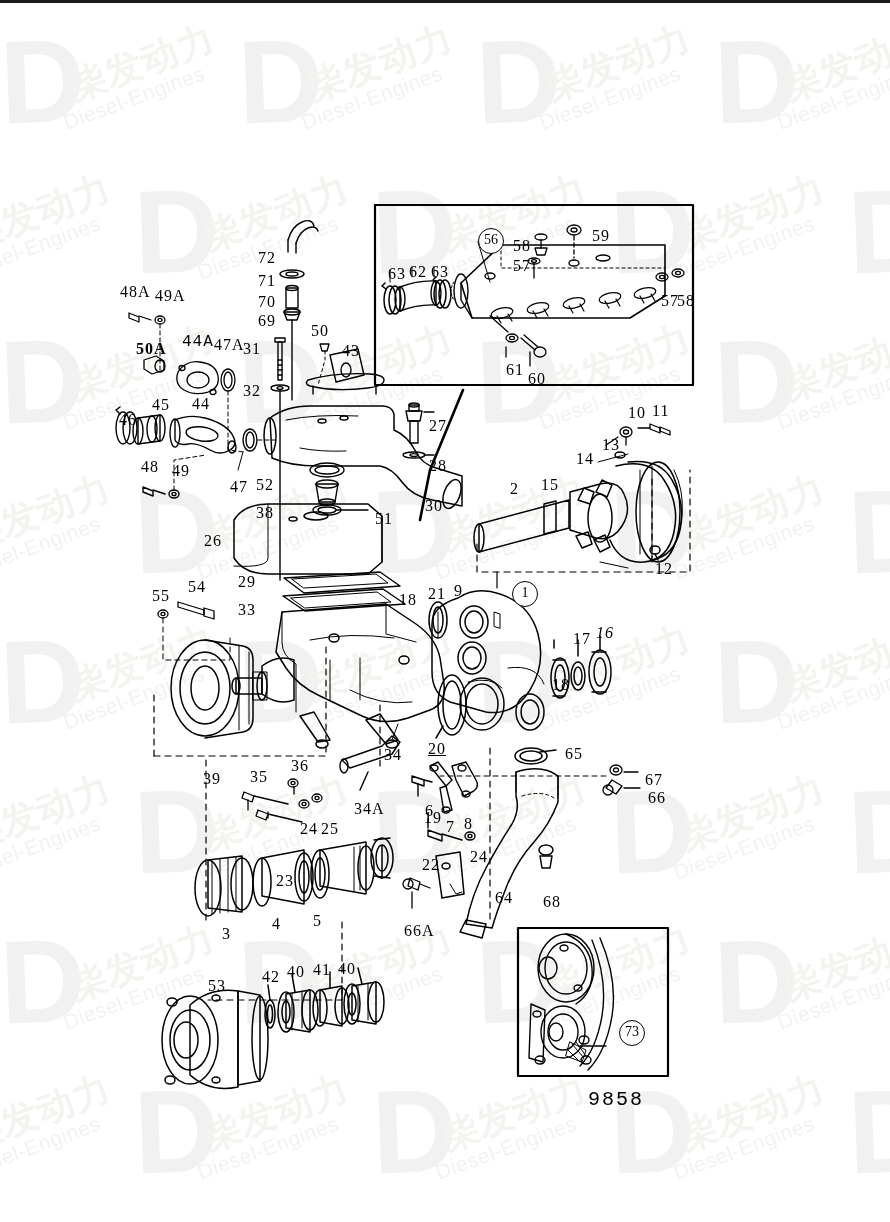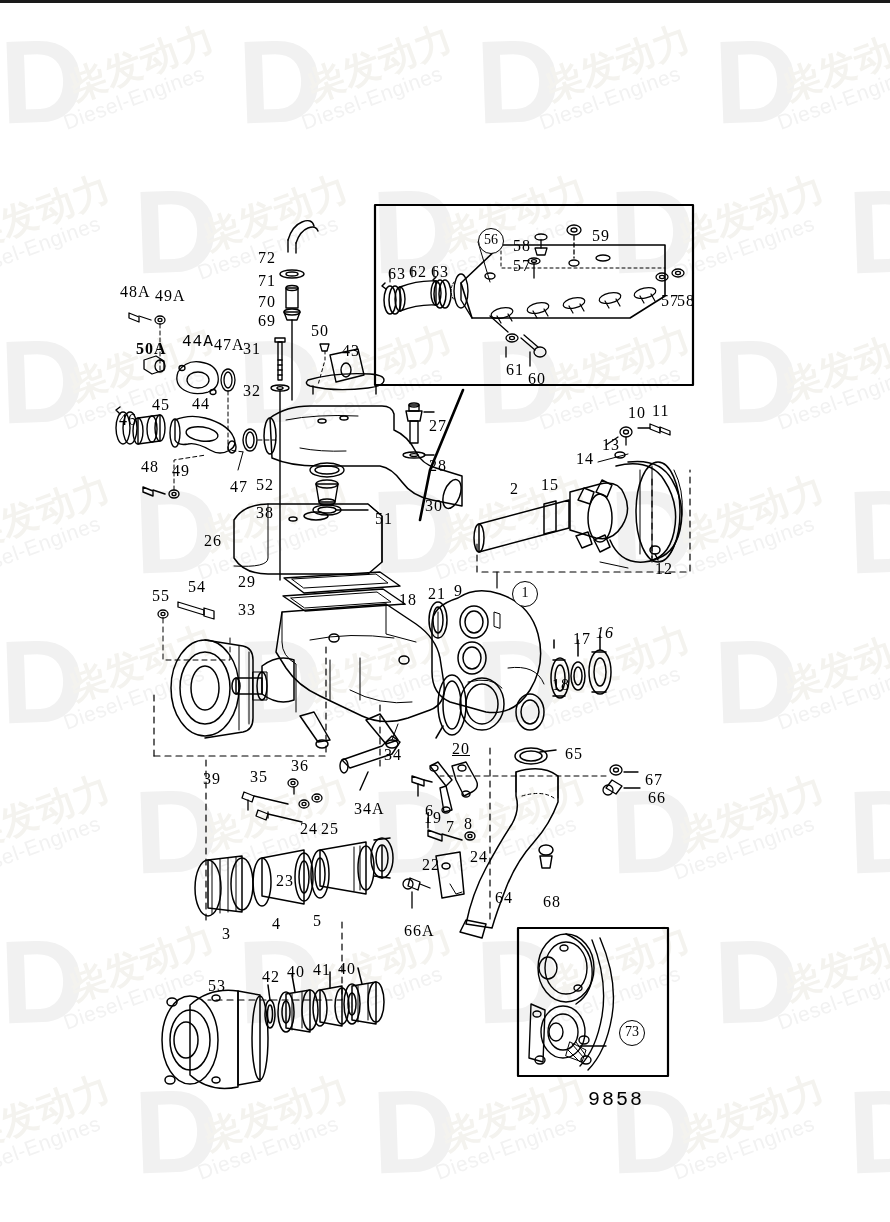--- a/index.html
+++ b/index.html
@@ -747,21 +747,21 @@
     <div class="lbl" style="left: 576px; top: 450px;">14</div>
     <div class="lbl" style="left: 602px; top: 436px;">13</div>
     <div class="lbl" style="left: 628px; top: 404px;">10</div>
     <div class="lbl" style="left: 652px; top: 402px;">11</div>
     <div class="lbl" style="left: 655px; top: 560px; text-align: center;">12</div>
     <div class="lbl" style="left: 454px; top: 582px;">9</div>
     <div class="lbl" style="left: 428px; top: 585px;">21</div>
     <div class="lbl" style="left: 552px; top: 632px; margin-top: 44px;">18</div>
     <div class="lbl" style="left: 573px; top: 630px;">17</div>
     <div class="lbl" style="left: 596px; top: 624px; font-style: italic;">16</div>
-    <div class="lbl" style="left: 452px; top: 740px; text-decoration: underline;">20</div>
+    <div class="lbl" style="left: 428px; top: 740px; text-decoration: underline;">20</div>
     <div class="lbl" style="left: 565px; top: 745px;">65</div>
     <div class="lbl" style="left: 645px; top: 771px;">67</div>
     <div class="lbl" style="left: 648px; top: 789px;">66</div>
     <div class="lbl" style="left: 203px; top: 770px;">39</div>
     <div class="lbl" style="left: 250px; top: 768px;">35</div>
     <div class="lbl" style="left: 291px; top: 757px;">36</div>
     <div class="lbl" style="left: 384px; top: 746px;">34</div>
     <div class="lbl" style="left: 354px; top: 800px;">34A</div>
     <div class="lbl" style="left: 276px; top: 826px; margin-top: 46px;">23</div>
     <div class="lbl" style="left: 300px; top: 820px;">24</div>

